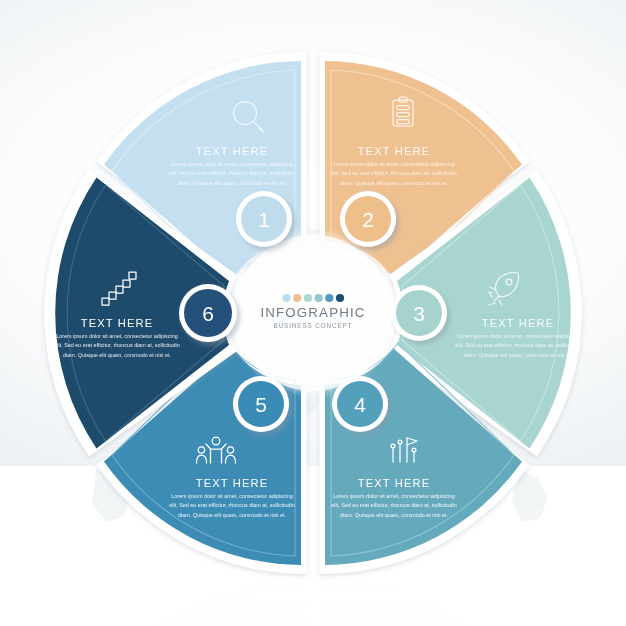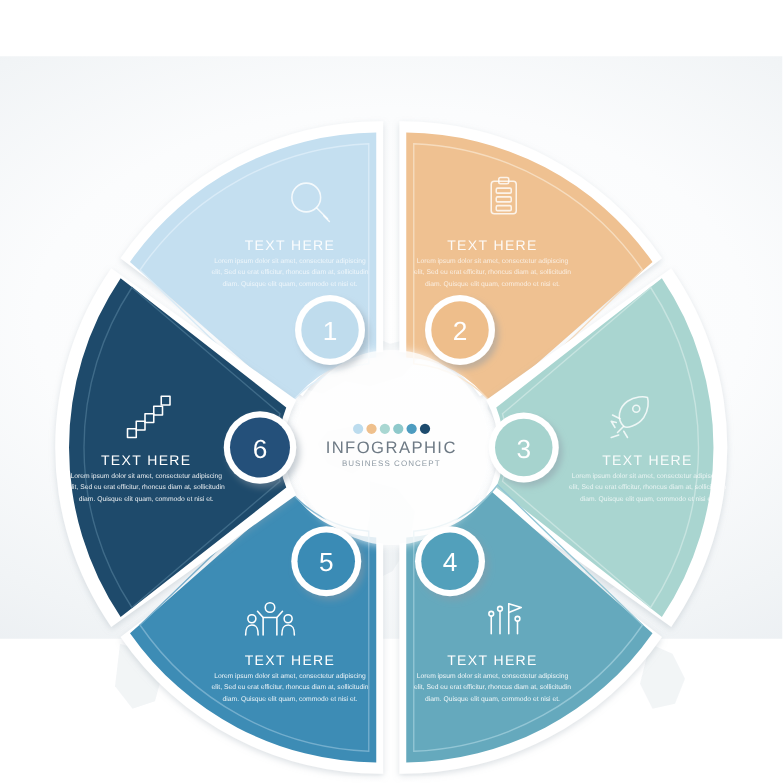--- a/index.html
+++ b/index.html
@@ -6,21 +6,20 @@
   html, body {
     margin: 0; padding: 0;
     width: 626px; height: 626px;
     overflow: hidden;
     font-family: "Liberation Sans", sans-serif;
   }
   #stage {
     position: relative;
     width: 626px; height: 466px;
     background: radial-gradient(ellipse 95% 75% at 50% 45%, #ffffff 0%, #fbfcfd 48%, #f1f4f6 78%, #e9edf1 100%);
-    margin-top: 45px;
   }
   #worldmap {
     position: absolute; left: 0; top: 0; width: 626px; height: 626px;
     opacity: 0.5;
   }
   #wheel {
     position: absolute; left: 0; top: 0; width: 626px; height: 626px;
   }
   #reflection {
     position: absolute; left: 0; top: 0; width: 626px; height: 626px;

